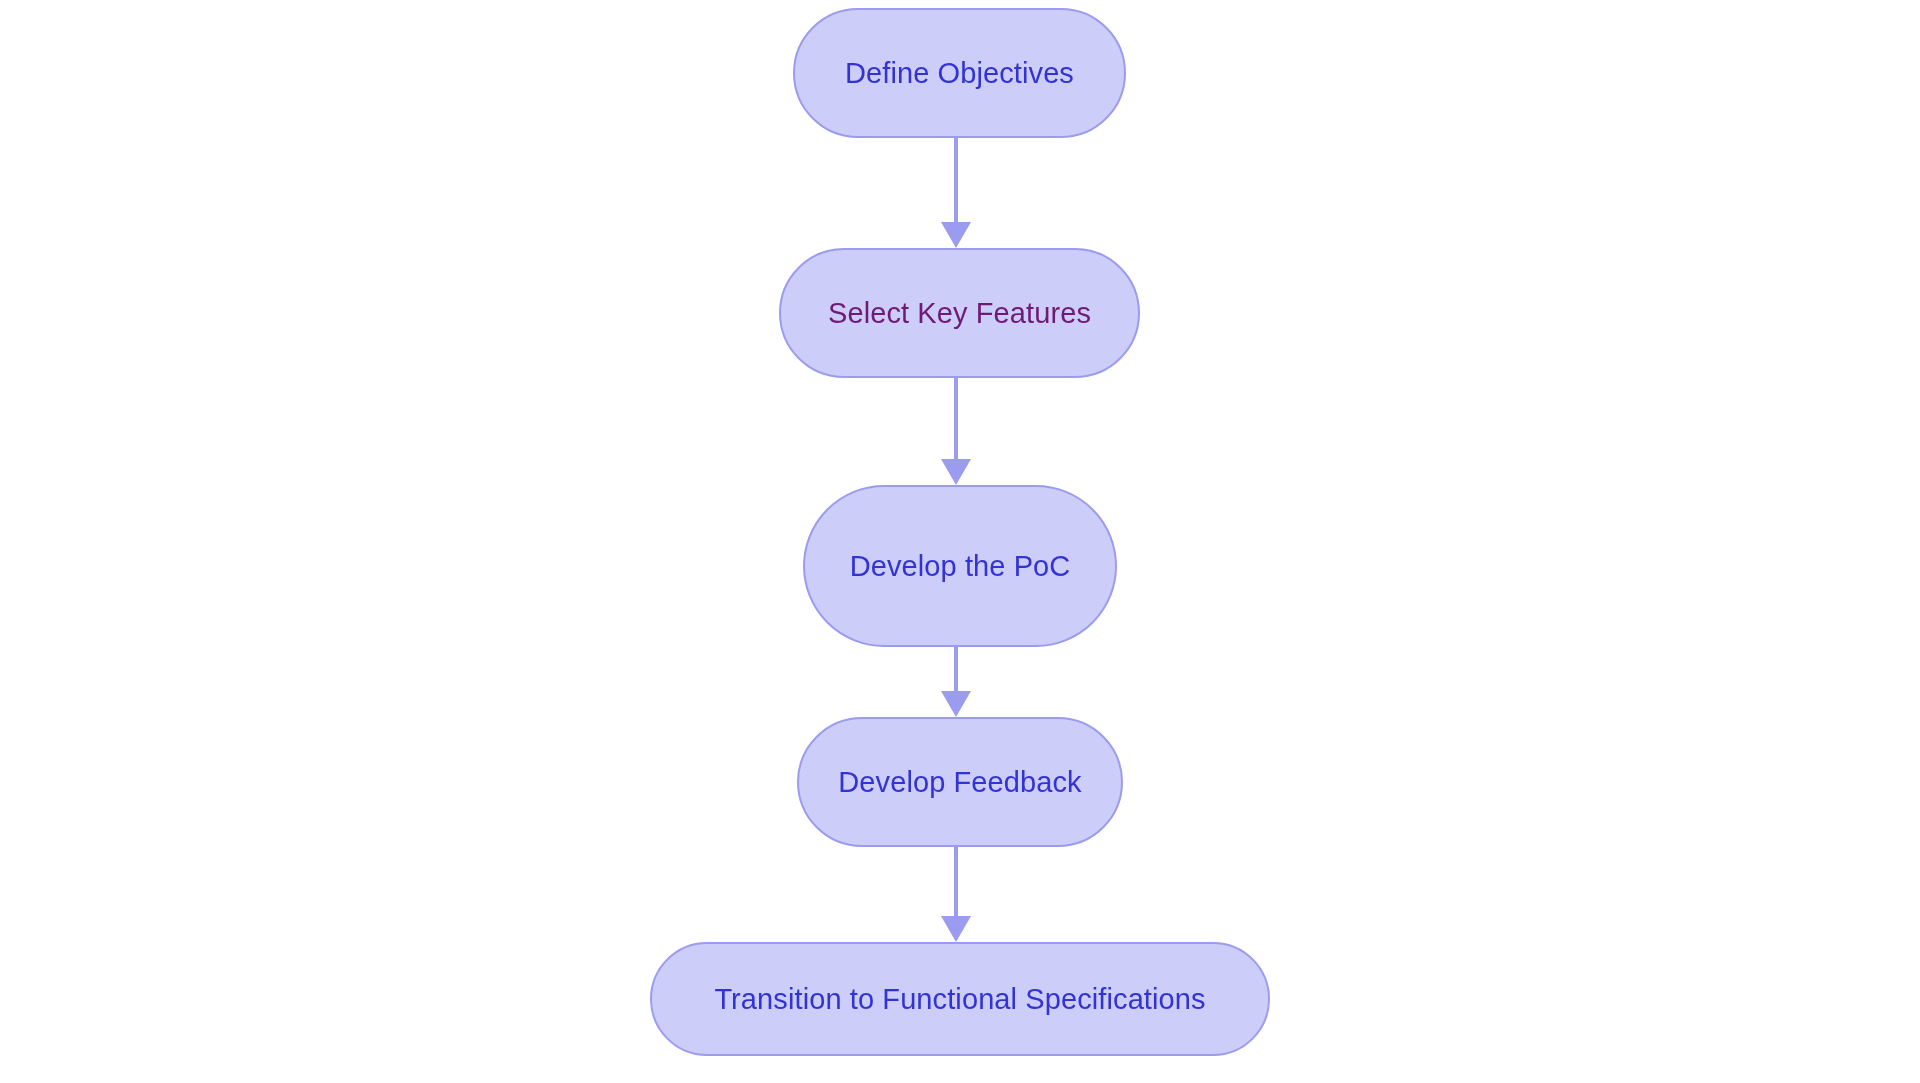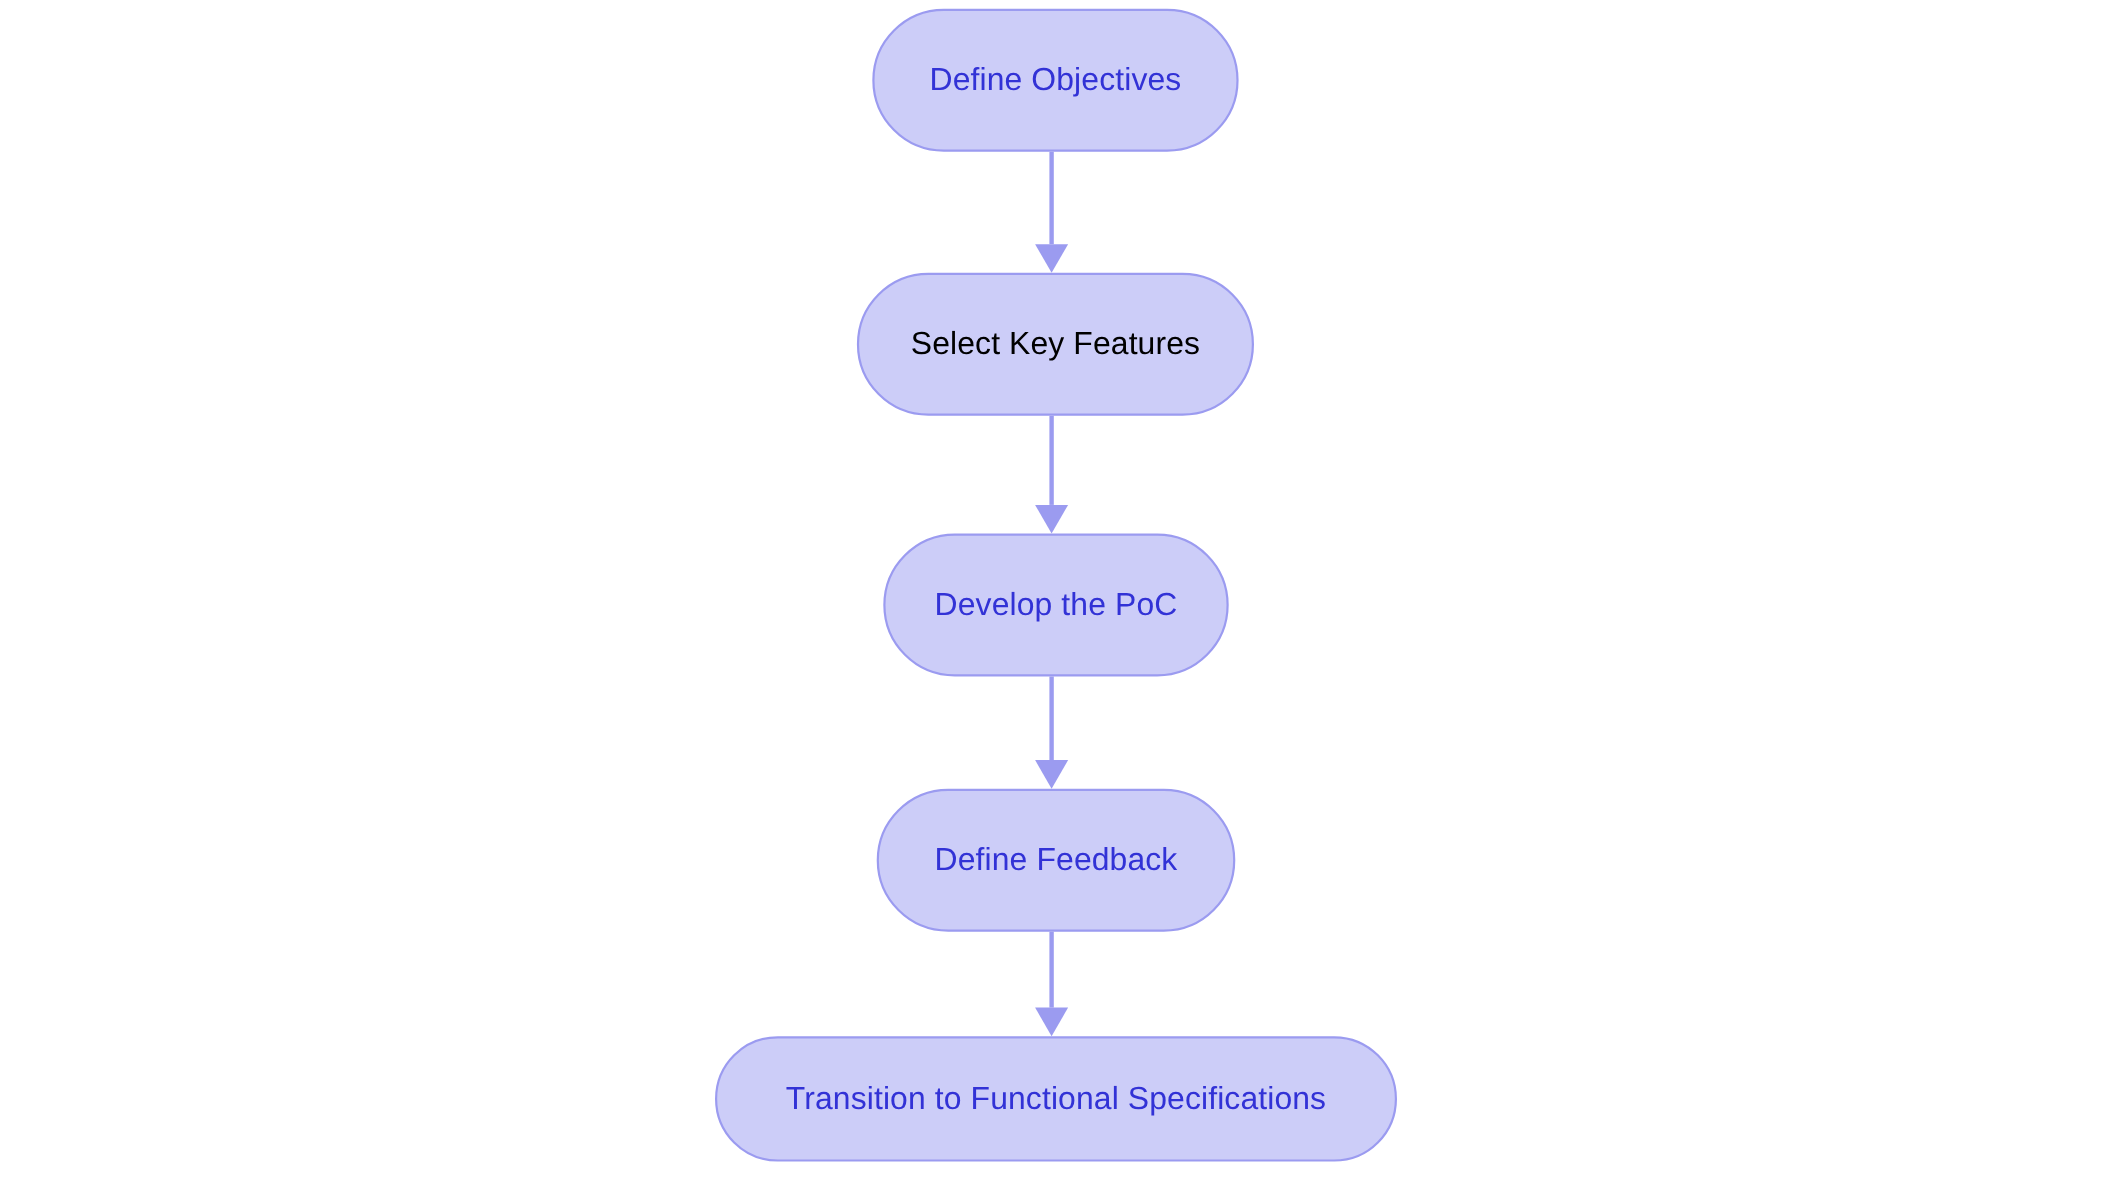--- a/index.html
+++ b/index.html
@@ -86,28 +86,28 @@
         <line x1="15" y1="0" x2="15" y2="69" stroke="#9b9bf0" stroke-width="4"></line>
         <polygon points="0,69 30,69 15,95" fill="#9b9bf0"></polygon>
       </svg>
   </div>
 
   <div class="flow-node" id="node-0" style="left: 793px; top: 8px; width: 333px; height: 130px; background: rgb(204, 205, 248); border-color: rgb(155, 155, 240); color: rgb(50, 50, 214); font-size: 29px;">
     <span class="flow-node-label" style="color: rgb(50, 50, 214); font-size: 29px;">Define Objectives</span>
   </div>
 
   <div class="flow-node" id="node-1" style="left: 779px; top: 248px; width: 361px; height: 130px; background: rgb(204, 205, 248); border-color: rgb(155, 155, 240); color: rgb(50, 50, 214); font-size: 29px;">
-    <span class="flow-node-label" style="color: #000000; font-size: 29px;">Select Key Features</span>
+    <span class="flow-node-label" style="color: #701a75; font-size: 29px;">Select Key Features</span>
   </div>
 
-  <div class="flow-node" id="node-2" style="left: 803px; top: 485px; width: 314px; height: 130px; background: rgb(204, 205, 248); border-color: rgb(155, 155, 240); color: rgb(50, 50, 214); font-size: 29px;">
+  <div class="flow-node" id="node-2" style="left: 803px; top: 485px; width: 314px; height: 162px; background: rgb(204, 205, 248); border-color: rgb(155, 155, 240); color: rgb(50, 50, 214); font-size: 29px;">
     <span class="flow-node-label" style="color: rgb(50, 50, 214); font-size: 29px;">Develop the PoC</span>
   </div>
 
   <div class="flow-node" id="node-3" style="left: 797px; top: 717px; width: 326px; height: 130px; background: rgb(204, 205, 248); border-color: rgb(155, 155, 240); color: rgb(50, 50, 214); font-size: 29px;">
-    <span class="flow-node-label" style="color: rgb(50, 50, 214); font-size: 29px;">Define Feedback</span>
+    <span class="flow-node-label" style="color: rgb(50, 50, 214); font-size: 29px;">Develop Feedback</span>
   </div>
 
   <div class="flow-node" id="node-4" style="left: 650px; top: 942px; width: 620px; height: 114px; background: rgb(204, 205, 248); border-color: rgb(155, 155, 240); color: rgb(50, 50, 214); font-size: 29px;">
     <span class="flow-node-label" style="color: rgb(50, 50, 214); font-size: 29px;">Transition to Functional Specifications</span>
   </div>
 
 </div>
 
 </body></html>

